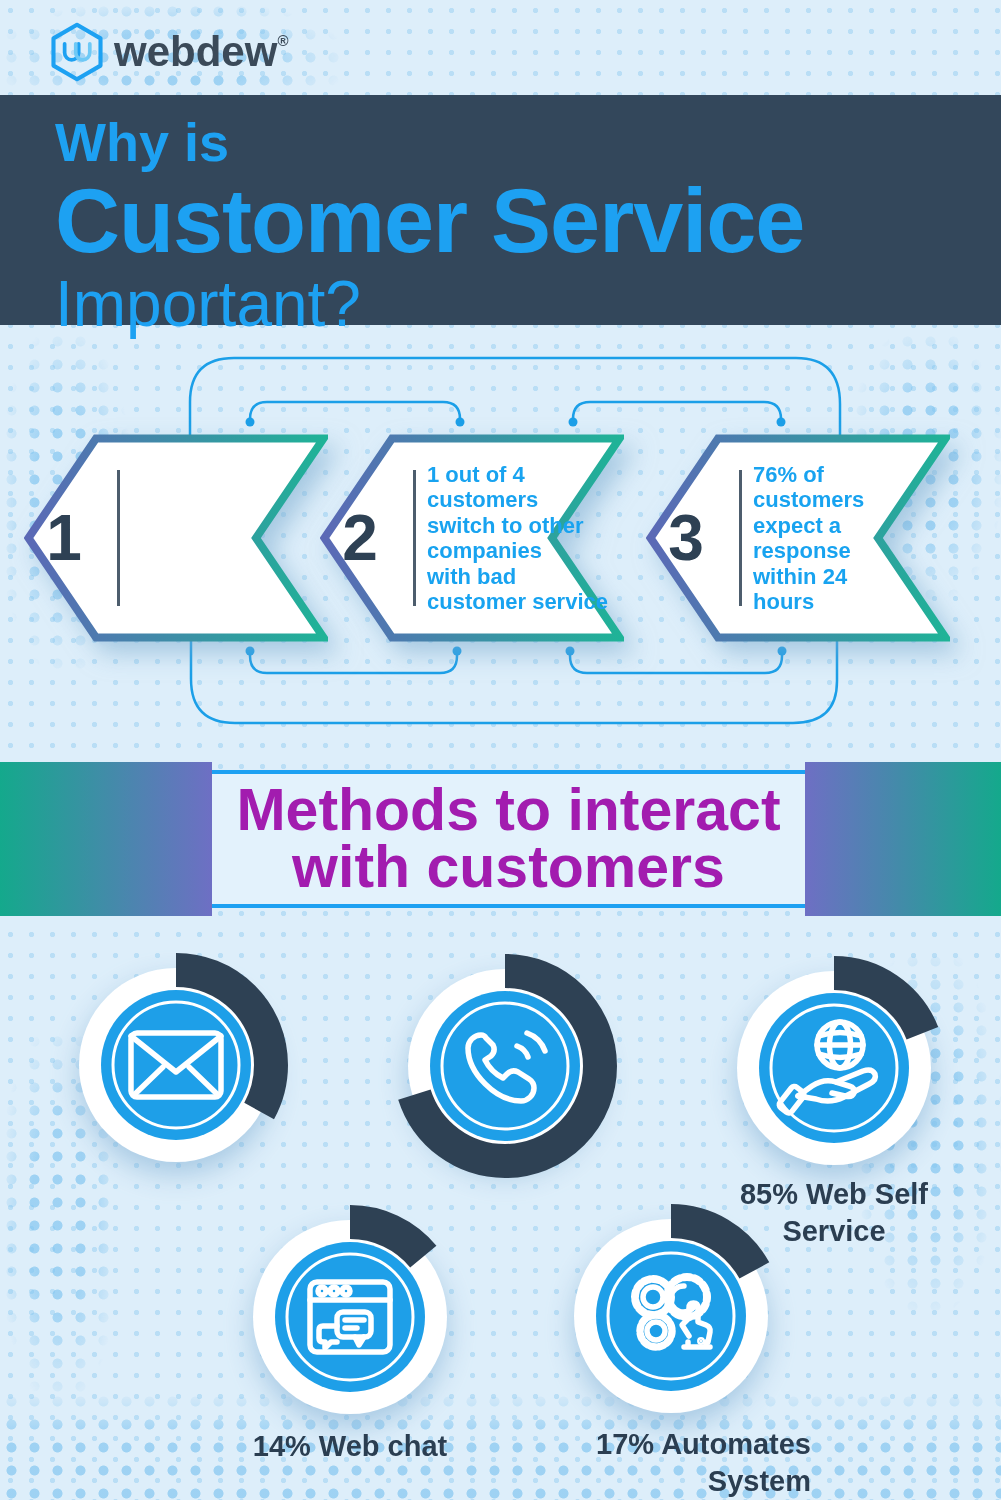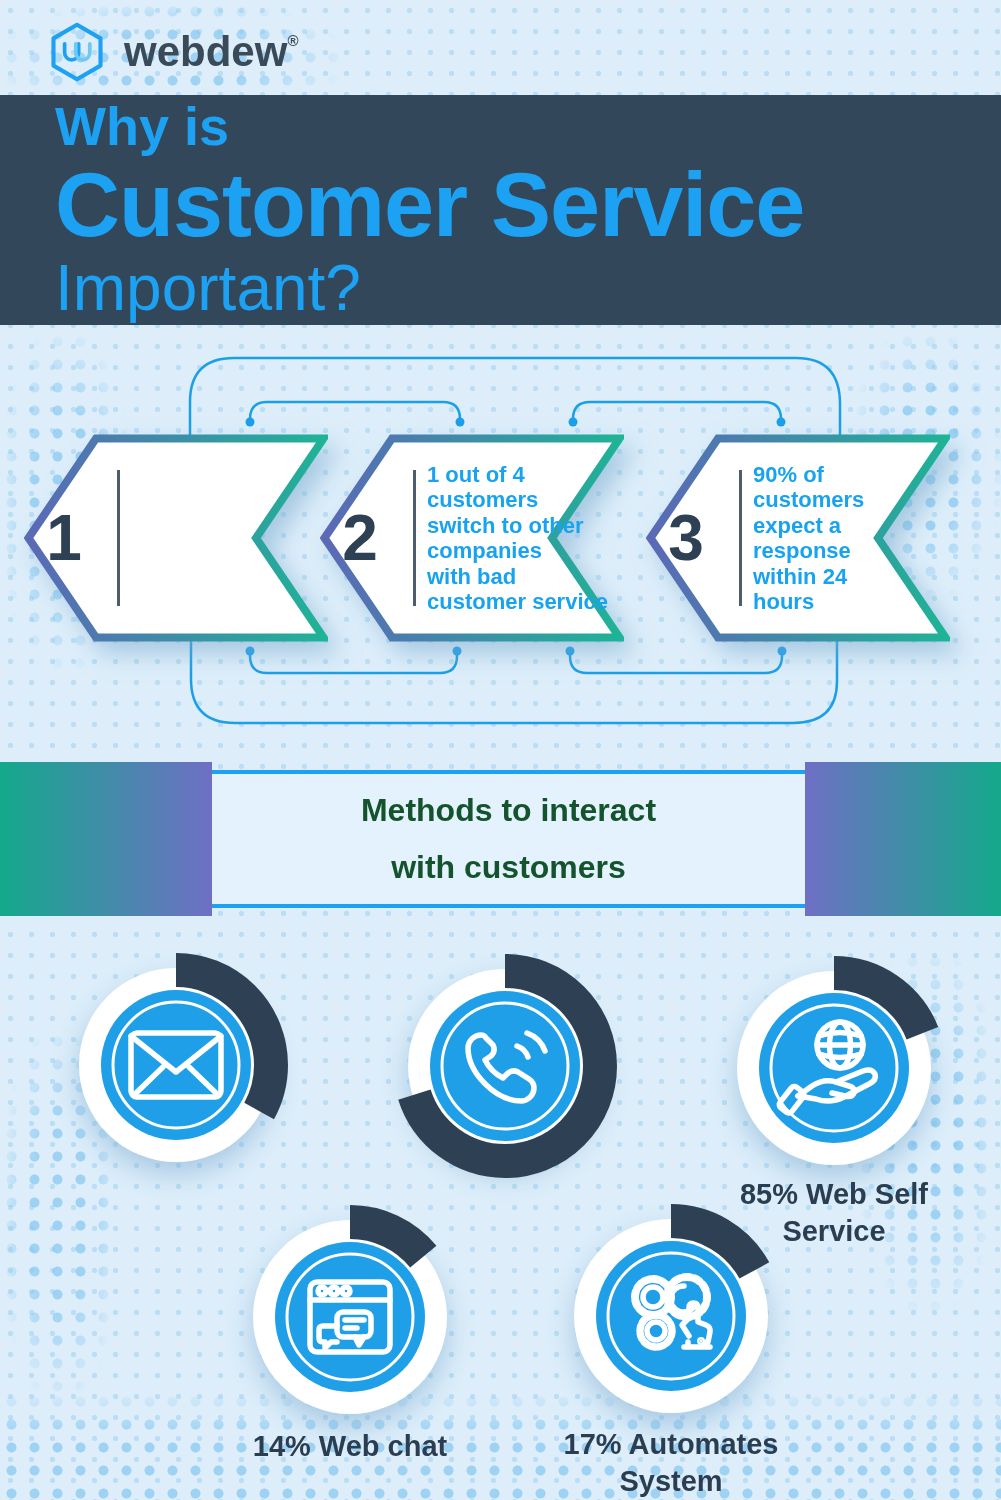--- a/index.html
+++ b/index.html
@@ -17,28 +17,28 @@
   .patch {
     position:absolute;
     background-image: radial-gradient(circle, rgba(125,195,240,.65) 4.6px, transparent 5.4px);
     background-size: 23px 23px;
     -webkit-mask-image: radial-gradient(ellipse at center, #000 35%, transparent 75%);
     mask-image: radial-gradient(ellipse at center, #000 35%, transparent 75%);
   }
 
   
   .topbar { position:absolute; left:0; top:0; width:1001px; height:95px; }
-  .logo { position:absolute; left:44px; top:16px; display:flex; align-items:center; gap:14px; }
+  .logo { position:absolute; left:44px; top:16px; display:flex; align-items:center; gap:4px; }
   .wordmark { font-size:42px; font-weight:bold; color:#3b4a59; letter-spacing:0; }
   .regmark { font-size:15px; color:#3b4a59; vertical-align:super; position:relative; top:-14px; font-weight:bold; }
 
   
   .header {
     position:absolute; left:0; top:95px; width:1001px; height:230px;
-    background:#33475b; color:#1da1f2; padding:0 0 0 55px;
+    background:#33475b; color:#1da1f2; padding:16px 0 0 55px;
   }
   .h-line1 { font-size:54px; line-height:62px; font-weight:bold; }
   .h-line2 { font-size:90px; line-height:96px; font-weight:bold; letter-spacing:-1px; }
   .h-line3 { font-size:64px; line-height:70px; font-weight:normal; }
 
   
   .arrows { position:absolute; left:0; top:325px; width:1001px; height:437px; }
   .connectors { position:absolute; inset:0; }
   .arrow {
     position:absolute; top:109px; width:304px; height:208px;
@@ -59,21 +59,21 @@
   }
 
   
   .banner { position:absolute; left:0; top:762px; width:1001px; height:154px; }
   .banner .grad-left  { position:absolute; left:0;   top:0; width:212px; height:154px; background:linear-gradient(90deg,#14a98c,#6e6fc4); }
   .banner .grad-right { position:absolute; left:805px; top:0; width:196px; height:154px; background:linear-gradient(90deg,#6e6fc4,#14a98c); }
   .banner .strip {
     position:absolute; left:212px; top:8px; width:593px; height:138px;
     background:#e3f2fc; border-top:4px solid #1da1f2; border-bottom:4px solid #1da1f2;
     display:flex; align-items:center; justify-content:center; text-align:center;
-    font-size:32px; line-height:57px; font-weight:bold; color:#14532d; white-space:pre-line;
+    font-size:59px; line-height:57px; font-weight:bold; color:#a21caf; white-space:pre-line;
   }
 
   
   .methods { position:absolute; left:0; top:916px; width:1001px; height:584px; }
   .method-circle { position:absolute; width:232px; height:232px; }
   .method-circle svg { overflow:visible; }
   .ring-shadow { filter: drop-shadow(0 12px 14px rgba(100,155,200,.45)); }
   .method-label {
     position:absolute; width:280px; text-align:center;
     font-size:29px; line-height:37px; font-weight:bold; color:#2b3e51; white-space:pre-line;
@@ -173,21 +173,21 @@
         <defs>
             <linearGradient id="g3" x1="0" y1="0" x2="1" y2="0">
           <stop offset="0" stop-color="#5b69b6"></stop>
               <stop offset="1" stop-color="#1fb397"></stop>
         </linearGradient>
           </defs>
         <polygon points="72,4.5 299.5,4.5 232,104 299.5,203.5 72,203.5 4.5,104" fill="#ffffff" stroke="url(#g3)" stroke-width="8"></polygon>
       </svg>
       <div class="num">3</div>
       <div class="divider"></div>
-      <div class="stat-text"><span>90% of
+      <div class="stat-text"><span>76% of
 customers
 expect a
 response
 within 24
 hours</span></div>
     </div>
   </div>
 
   <div class="banner">
     <div class="grad-left"></div>
@@ -293,17 +293,17 @@
           <circle cx="20" cy="-17" r="20" stroke-width="8" stroke-dasharray="6 4.4" stroke-dashoffset="3"></circle>
           <circle cx="-11" cy="17" r="9"></circle>
           <circle cx="-11" cy="17" r="16" stroke-width="7.5" stroke-dasharray="5 3.4"></circle>
           <path d="M22,4 L22,-6 Q22,-11 26.5,-11 Q31,-11 31,-6 L31,8 L39,11 Q44,13 43,18 L41,28"></path>
           <path d="M22,4 L15,11 L22,22"></path>
           <path d="M17,33 L43,33 M21,28 L21,33 M39,28 L39,33"></path>
           <circle cx="34" cy="27" r="1.2" fill="#fff"></circle>
         </g>
       </svg>
     </div>
-    <div class="method-label" style="left:531px;top:510px;">17% Automates
+    <div class="method-label" style="left:531px;top:510px;text-align:right;">17% Automates
 System</div>
 
   </div>
 </div>
 
 </body></html>

